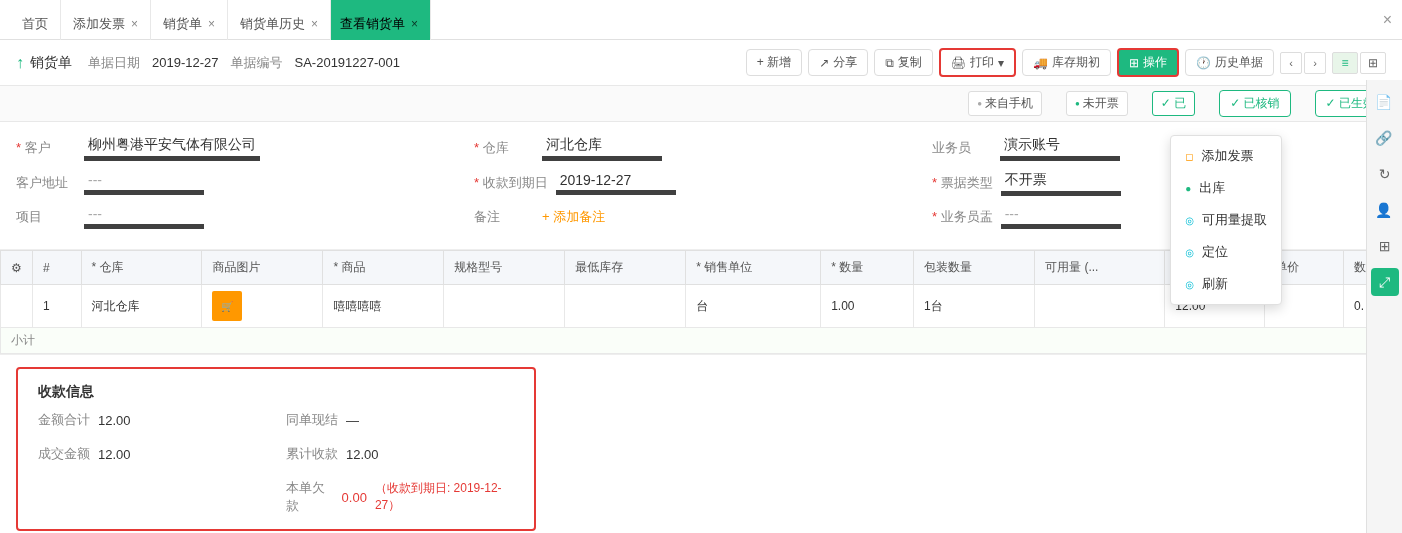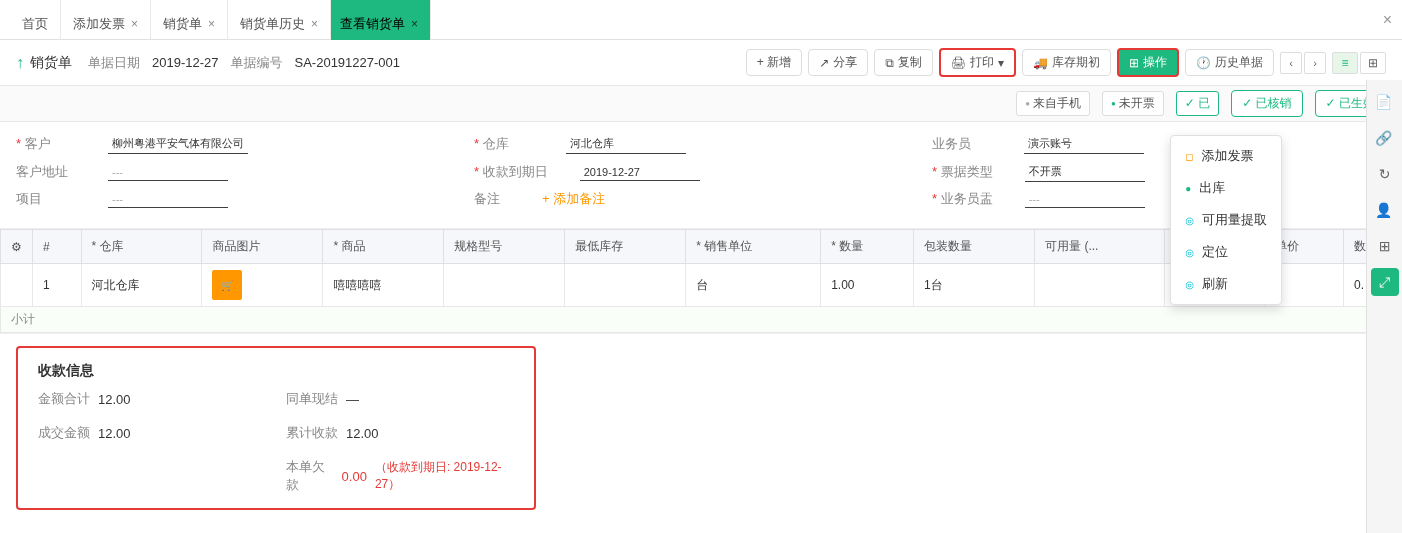--- a/index.html
+++ b/index.html
@@ -59,21 +59,21 @@
     }
     .btn-status-green {
       background: #fff; color: #1EB980; border: 1px solid #1EB980;
       border-radius: 4px; padding: 4px 10px; cursor: pointer; font-size: 12px;
     }
 
     
     .toolbar2 {
       display: flex; align-items: center; justify-content: flex-end;
       padding: 4px 16px; border-bottom: 1px solid #e8e8e8;
-      background: #fafafa; gap: 12px;
+      background: #fafafa; gap: 24px;
     }
     .toolbar2 .btn-sm {
       display: flex; align-items: center; gap: 3px;
       padding: 3px 8px; border: 1px solid #ddd;
       background: #fff; border-radius: 3px; cursor: pointer;
       font-size: 12px; color: #555;
     }
     .toolbar2 .btn-sm.blue-dot::before {
       content: '●'; color: #1EB980; font-size: 8px;
     }
@@ -91,22 +91,22 @@
     .form-field {
       display: flex; align-items: center; gap: 8px; flex: 1; min-width: 200px;
     }
     .form-label {
       color: #888; white-space: nowrap; font-size: 13px; min-width: 60px;
     }
     .form-label.required::before {
       content: '* '; color: #e53935;
     }
     .form-value {
-      color: #333; font-size: 11px; border-bottom: 1px solid #404040;
-      min-width: 120px; padding: 2px 4px; margin-left: 24px;
+      color: #333; font-size: 14px; border-bottom: 5px solid #404040;
+      min-width: 120px; padding: 2px 4px;
     }
     .form-value.empty { color: #aaa; }
     .add-note-btn {
       color: #ff9800; cursor: pointer; font-size: 13px;
       display: flex; align-items: center; gap: 2px;
     }
 
     
     .table-wrapper {
       overflow-x: auto; border-bottom: 1px solid #eee;

